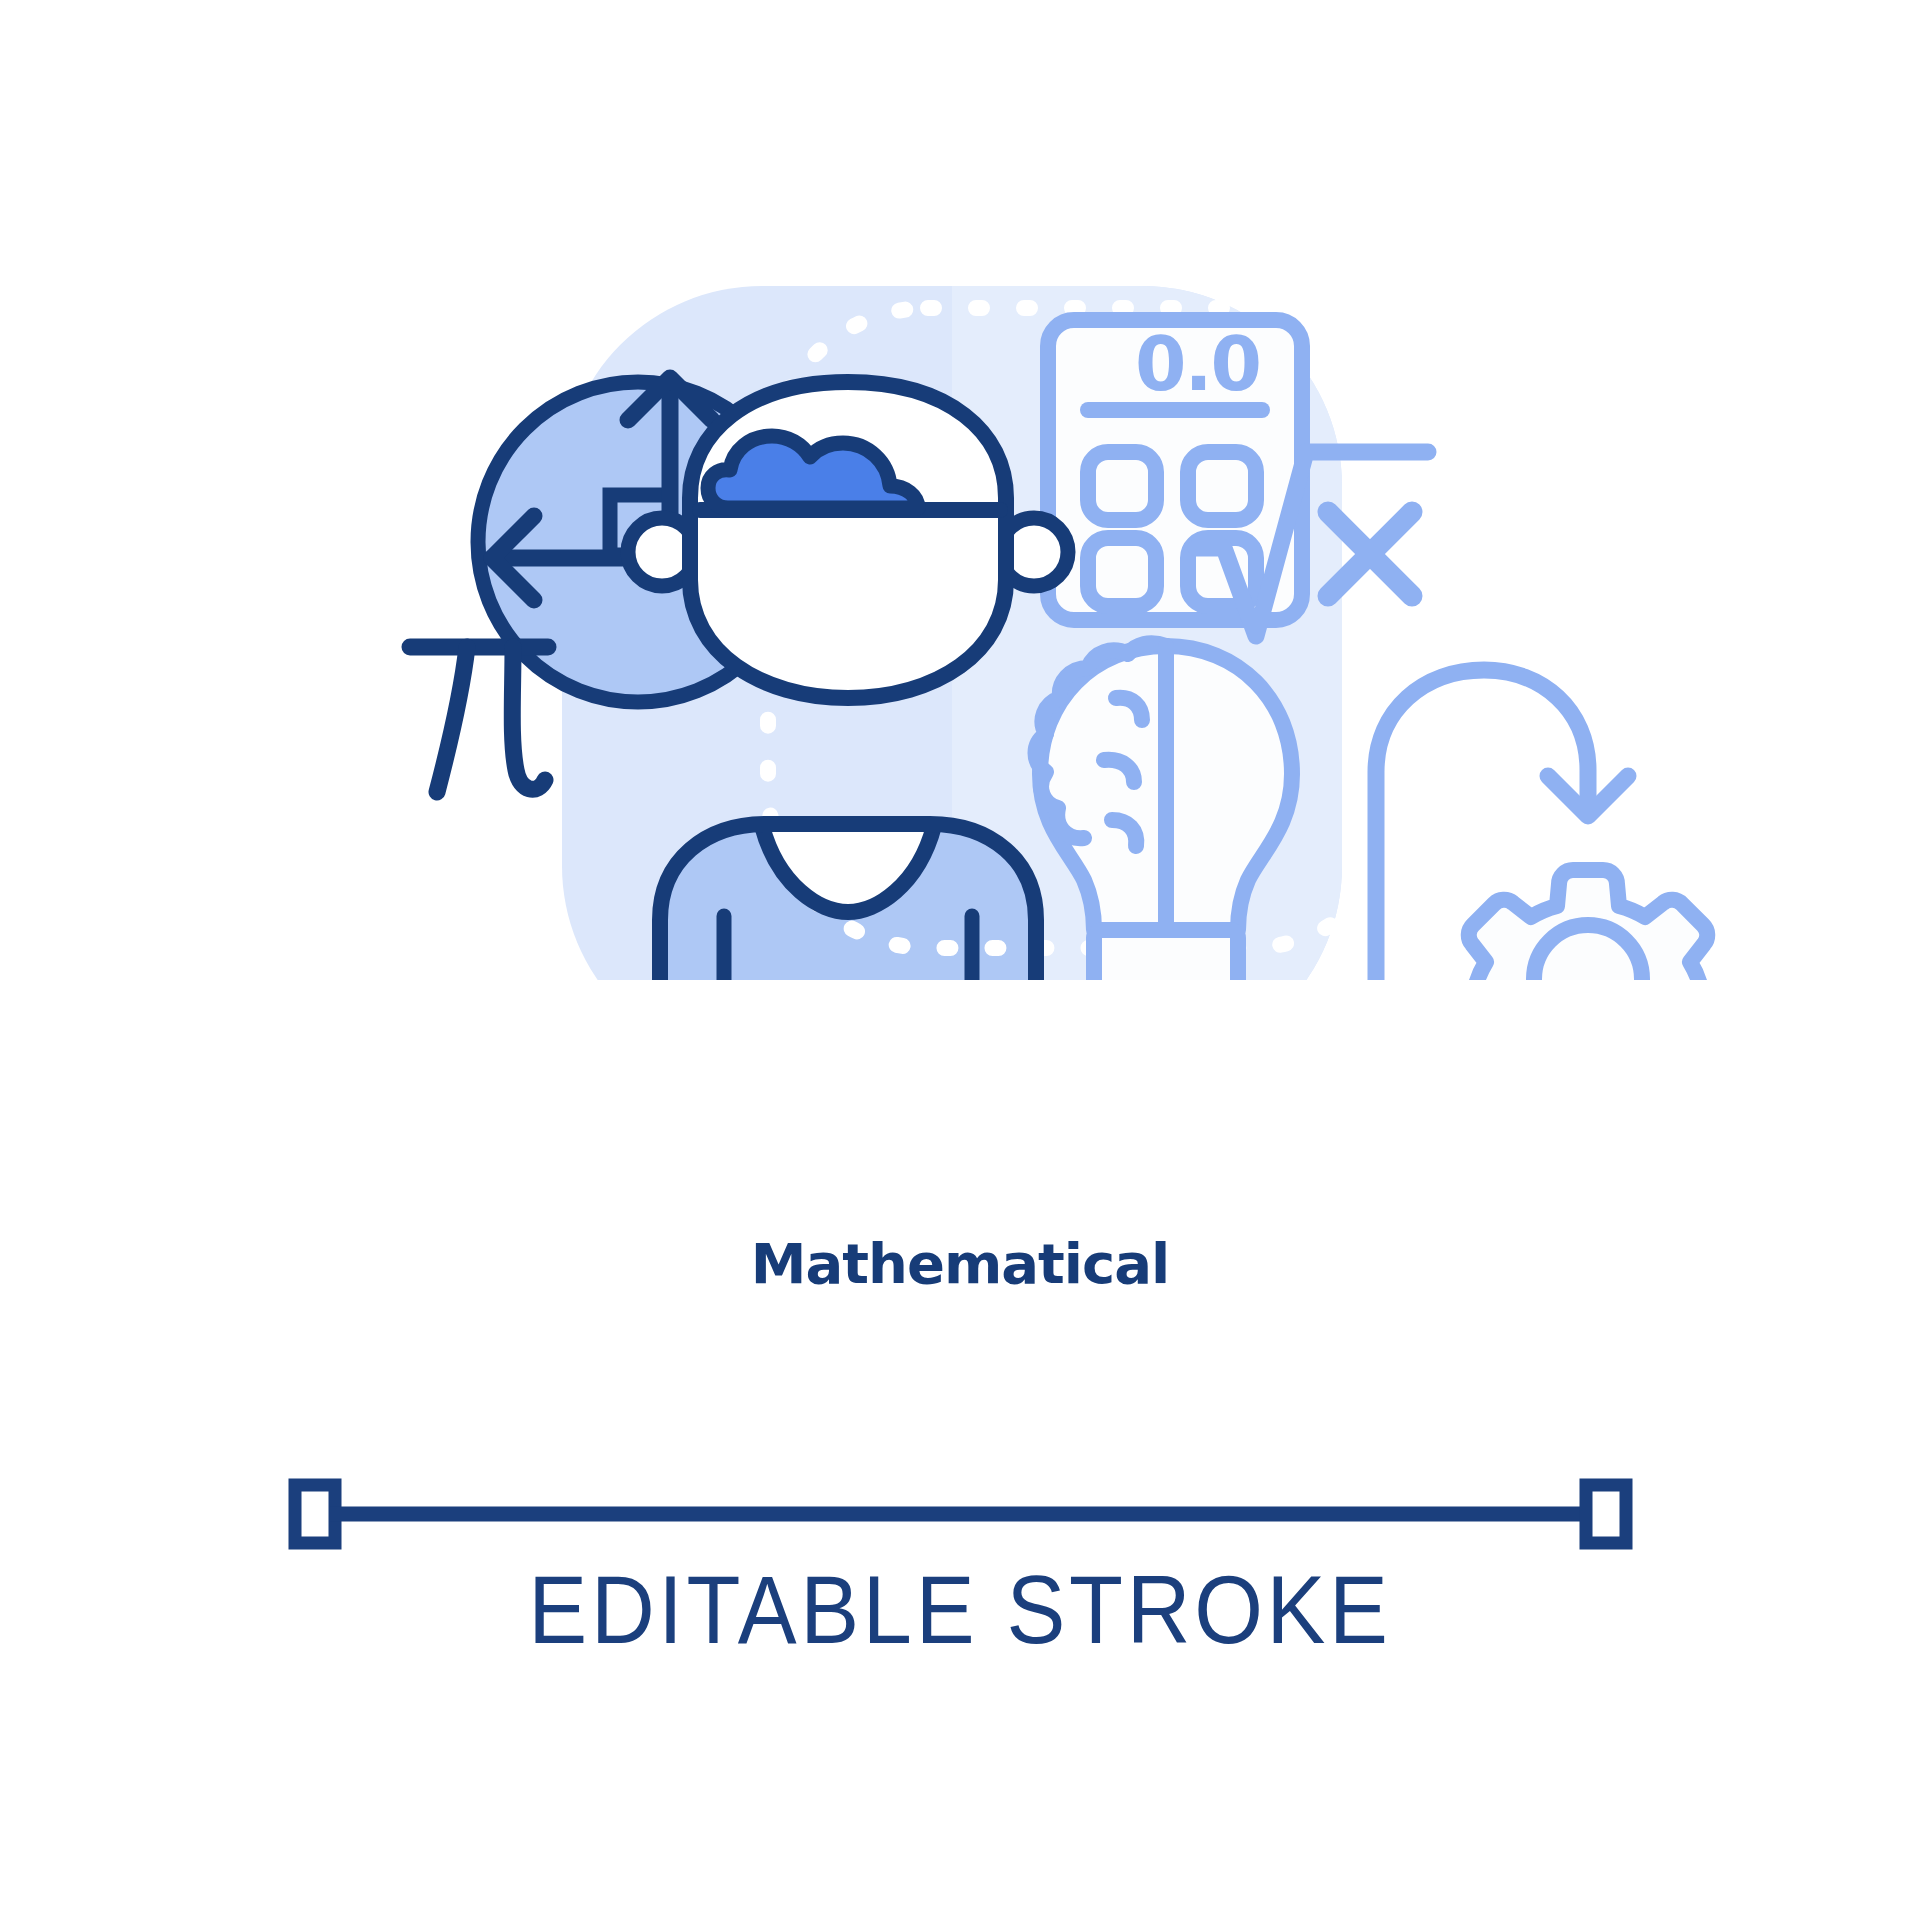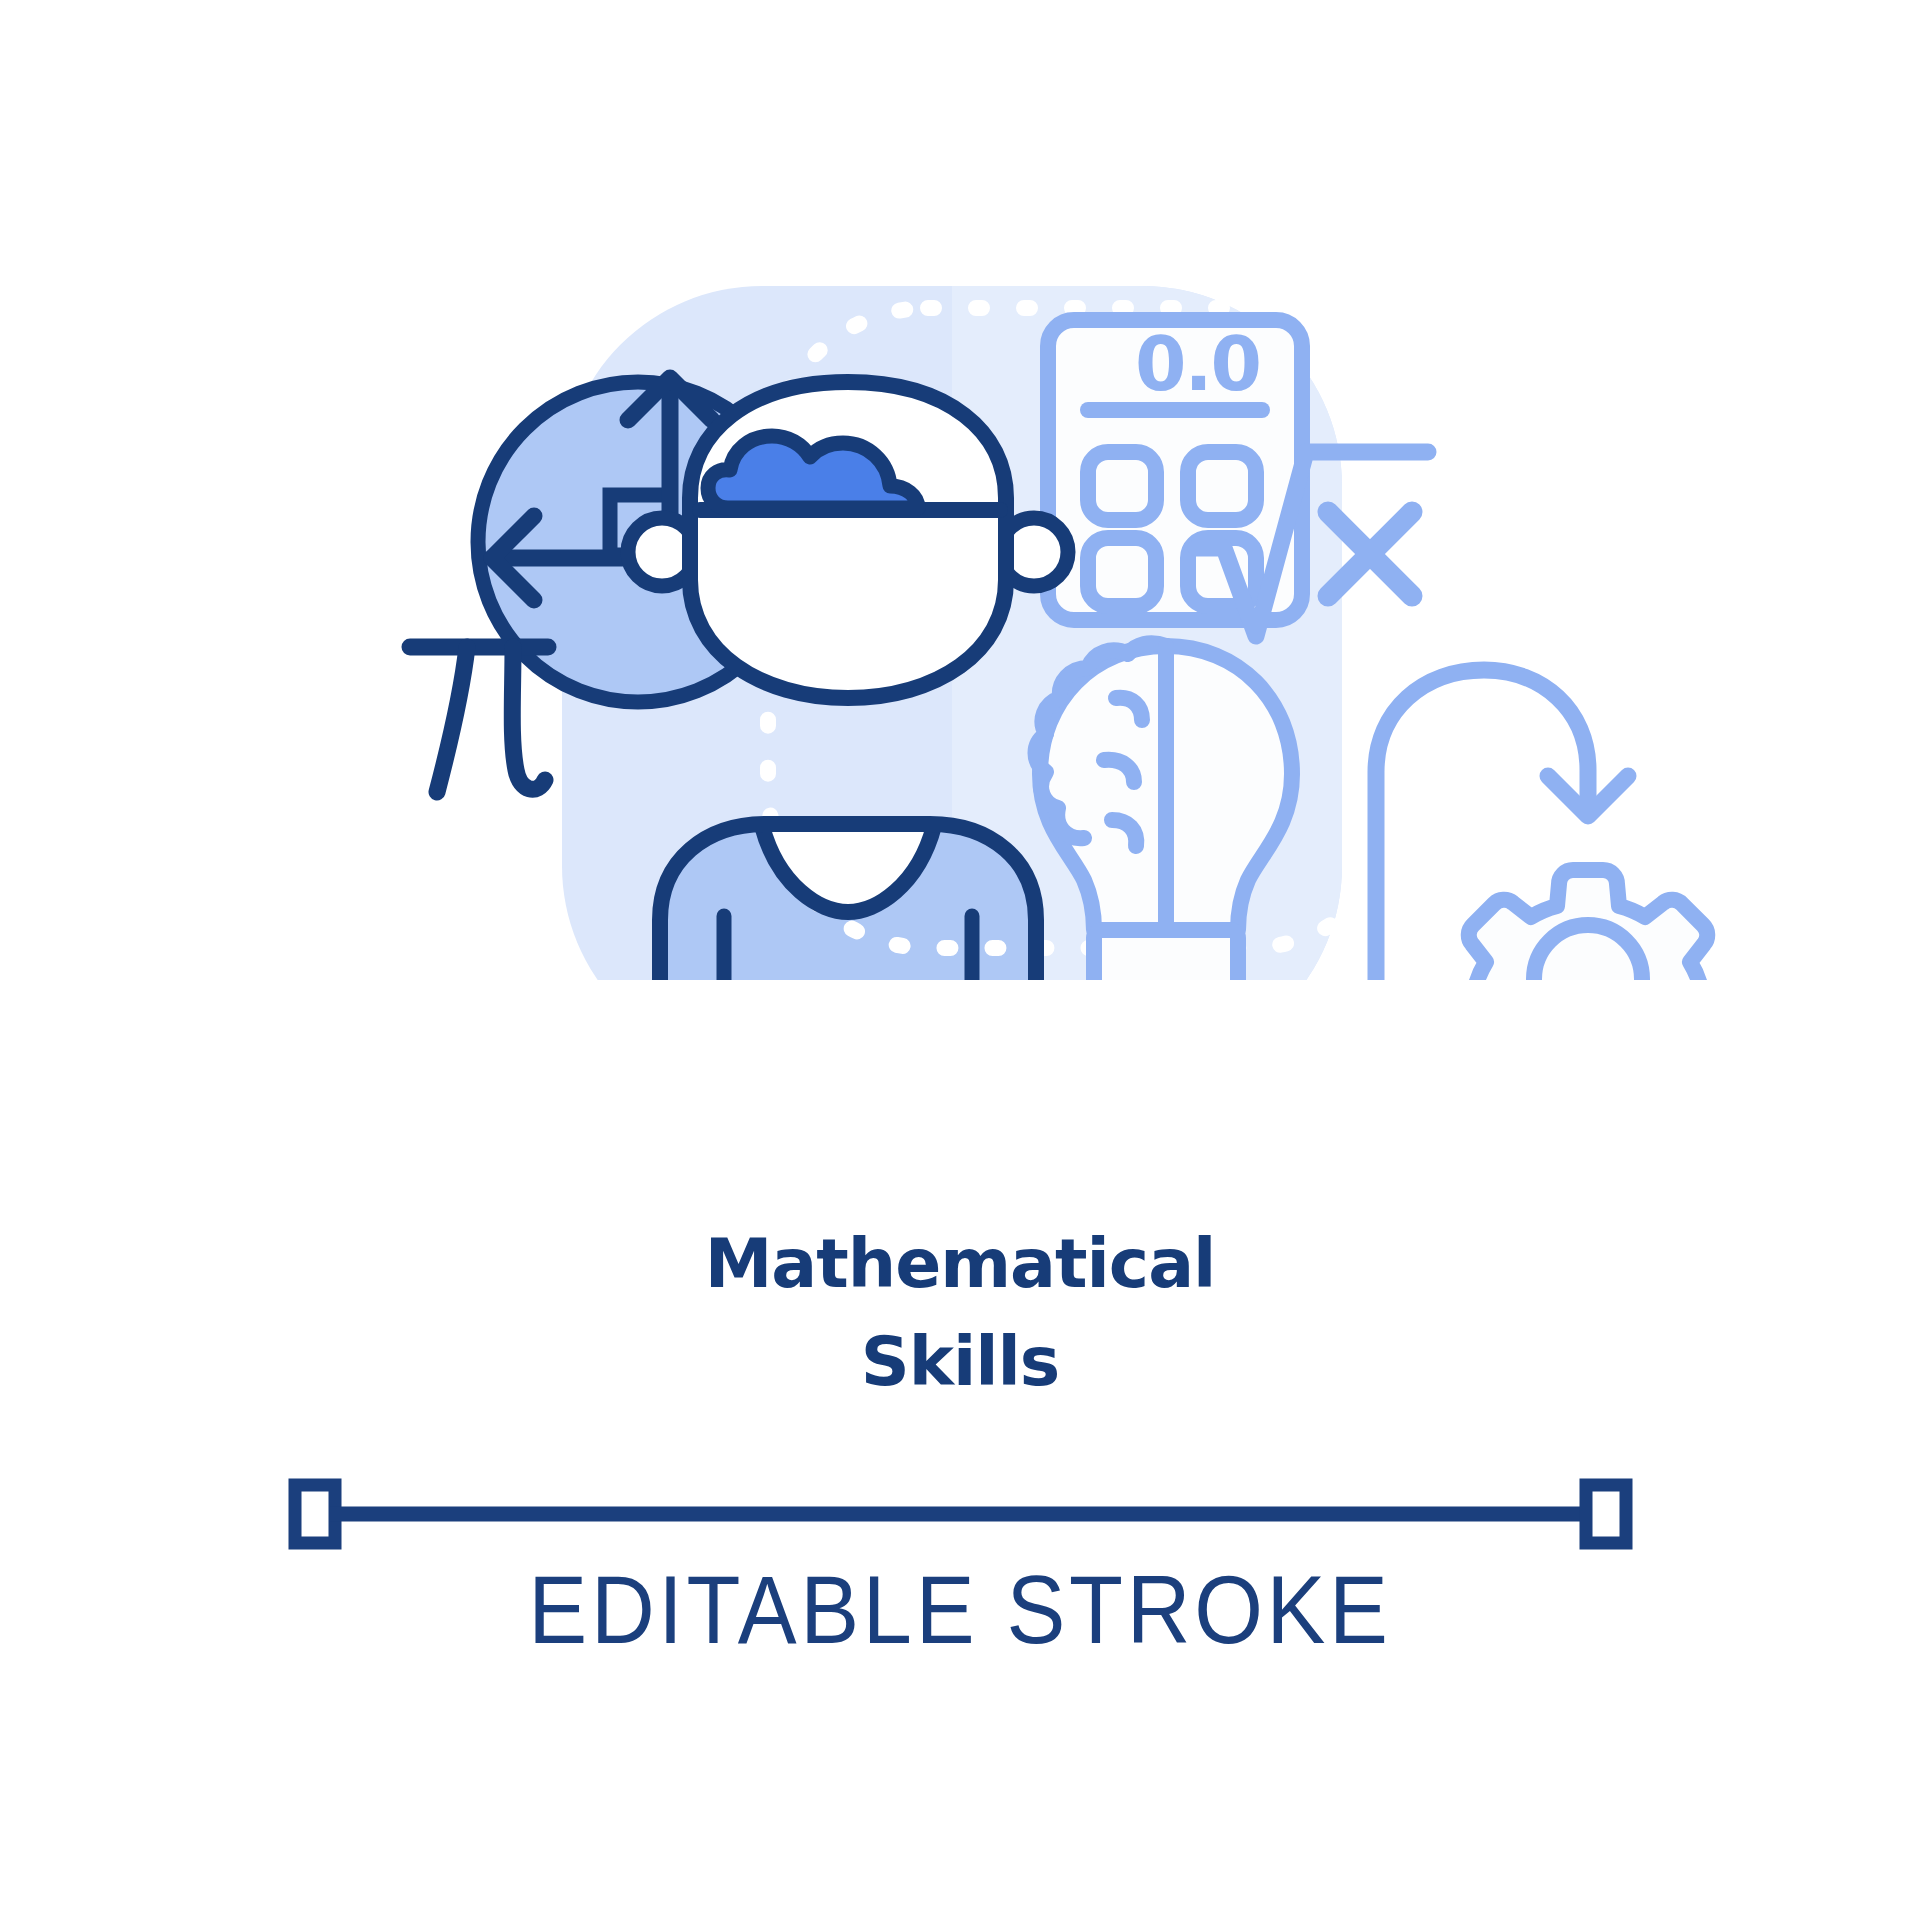--- a/index.html
+++ b/index.html
@@ -29,21 +29,21 @@
   .title-block {
     position: absolute;
     left: 0;
     top: 1215px;
     width: 1920px;
     text-align: center;
   }
   .title-line {
     font-family: "DejaVu Sans", sans-serif;
     font-weight: 700;
-    font-size: 68px;
+    font-size: 56px;
     line-height: 98px;
     letter-spacing: -1px;
     color: #173C78;
   }
   .rule-block {
     position: absolute;
     left: 0;
     top: 1455px;
     width: 1920px;
     height: 110px;
@@ -183,21 +183,20 @@
                  a14 14 0 0 1 19 -1 l18 14 a96 96 0 0 1 26 -11 l2 -22
                  a14 14 0 0 1 14 -14 Z"></path>
         <circle cx="1588" cy="699" r="54" fill="none"></circle>
       </g>
 
     </svg>
   </div>
 
   <div class="title-block">
     <div class="title-line">Mathematical</div>
-    <div class="title-line">Skills</div>
   </div>
 
   <div class="rule-block">
     <svg width="1920" height="110" viewBox="0 0 1920 110" xmlns="http://www.w3.org/2000/svg">
       <rect x="295" y="30" width="40" height="58" fill="#FFFFFF" stroke="#1B3F7D" stroke-width="13"></rect>
       <path d="M330 59 H1592" stroke="#1B3F7D" stroke-width="15" fill="none"></path>
       <rect x="1586" y="30" width="40" height="58" fill="#FFFFFF" stroke="#1B3F7D" stroke-width="13"></rect>
     </svg>
   </div>
 

